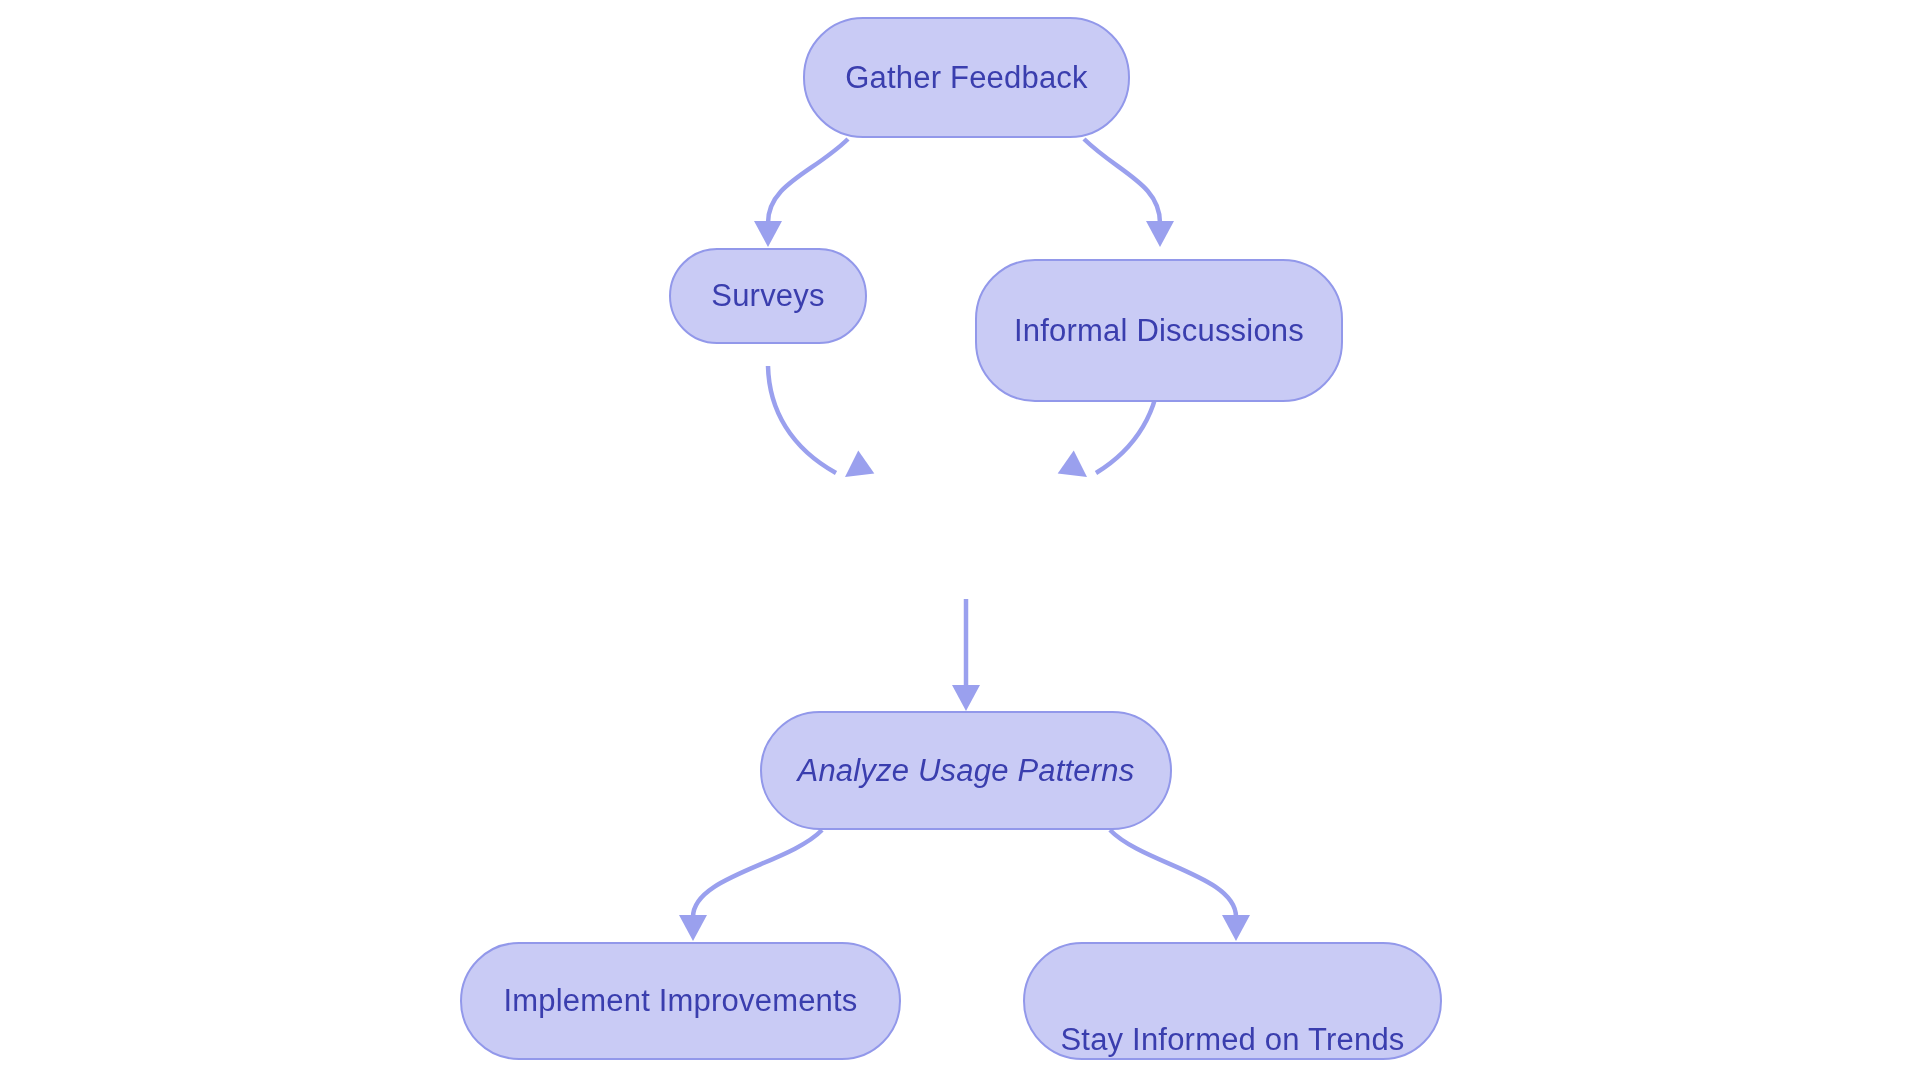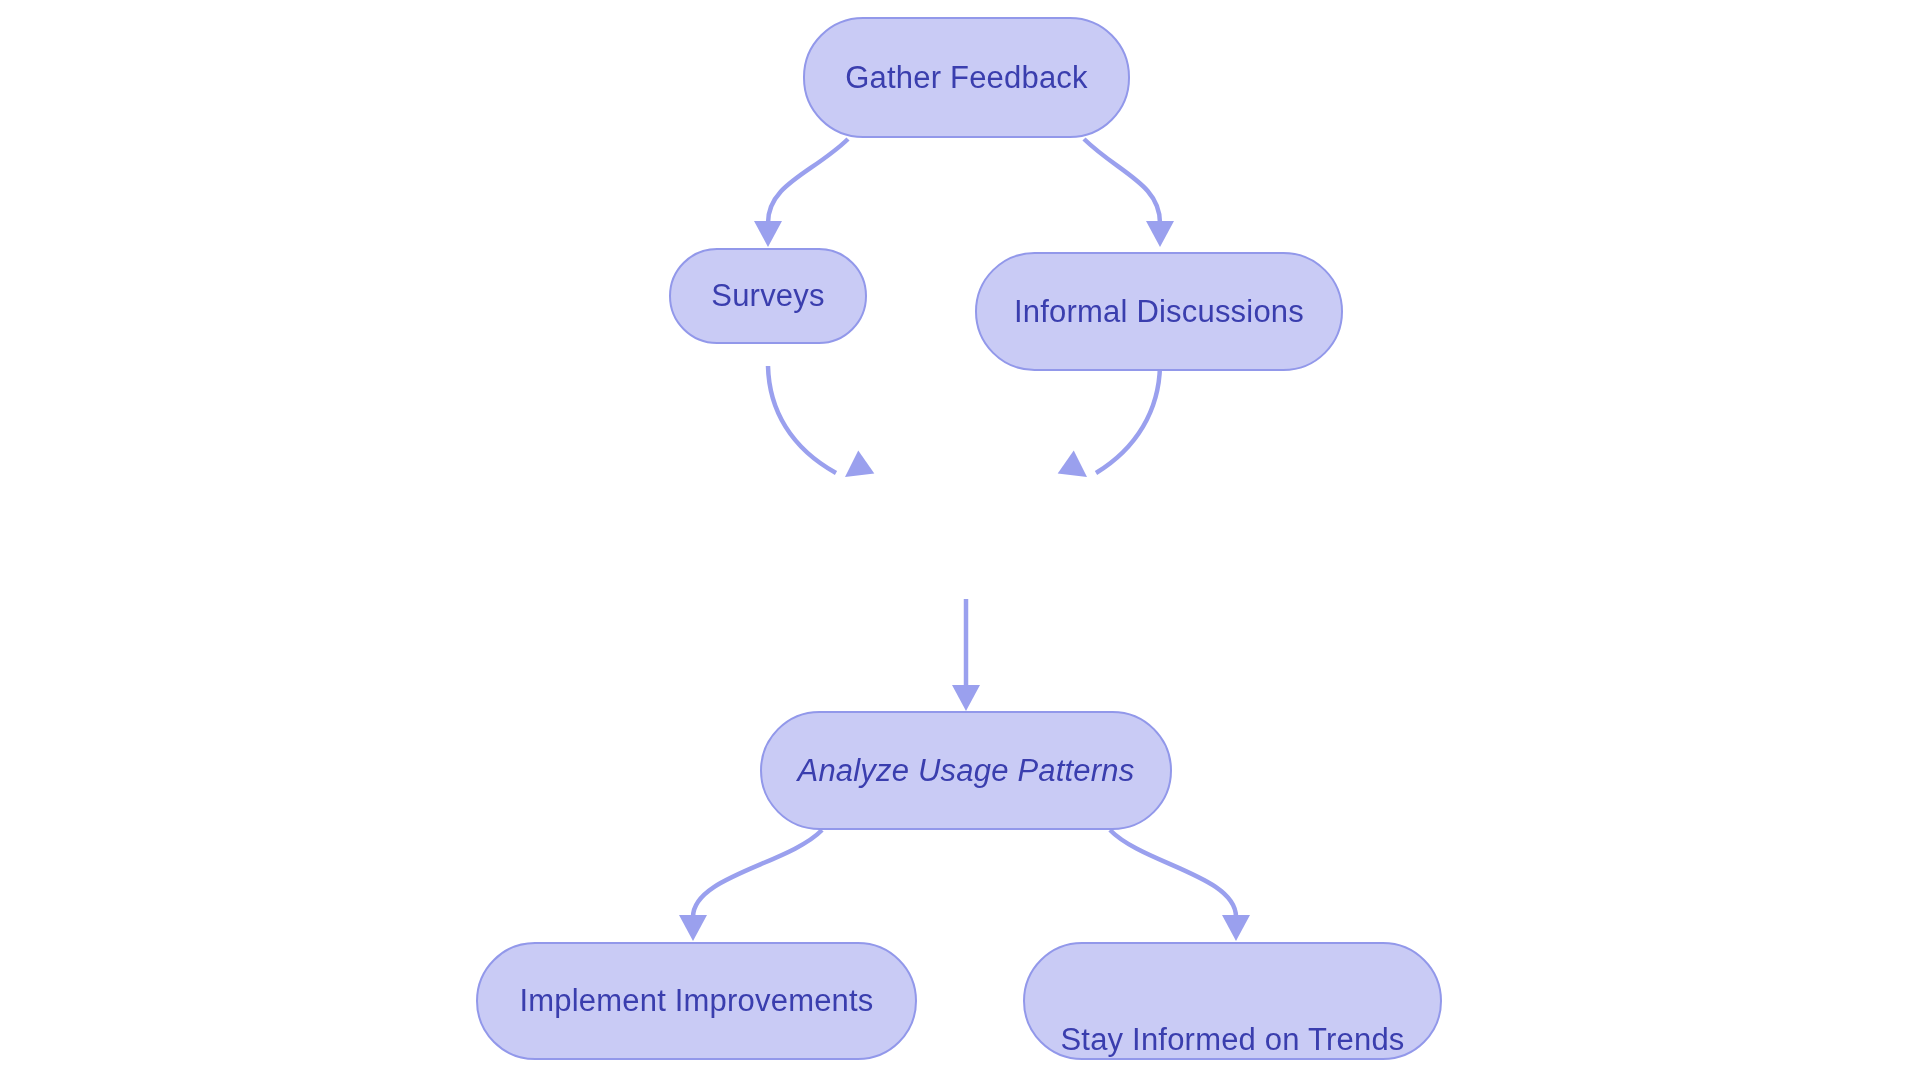--- a/index.html
+++ b/index.html
@@ -24,24 +24,24 @@
     border:2px solid var(--node-border);
     border-radius:60px;
     display:flex;align-items:center;justify-content:center;
     color:var(--node-text);
     font-size:31px;
     letter-spacing:0.2px;
     text-align:center;
   }
   .node-gather{left:803px;top:17px;width:327px;height:121px;}
   .node-surveys{left:669px;top:248px;width:198px;height:96px;}
-  .node-informal{left:975px;top:252px;width:368px;height:119px;text-align:center;}
+  .node-informal{left:975px;top:259px;width:368px;height:143px;text-align:center;}
   .node-evaluate{left:763px;top:480px;width:405px;height:119px;}
   .node-analyze{left:760px;top:711px;width:412px;height:119px;font-style:italic;}
-  .node-implement{left:476px;top:942px;width:441px;height:118px;}
+  .node-implement{left:460px;top:942px;width:441px;height:118px;}
   .node-stay{left:1023px;top:942px;width:419px;height:118px;align-items:flex-end;}
 </style>
 </head>
 <body>
 
 <div class="canvas">
 
   <svg class="edges" viewBox="0 0 1920 1083" xmlns="http://www.w3.org/2000/svg">
 
     <g>

